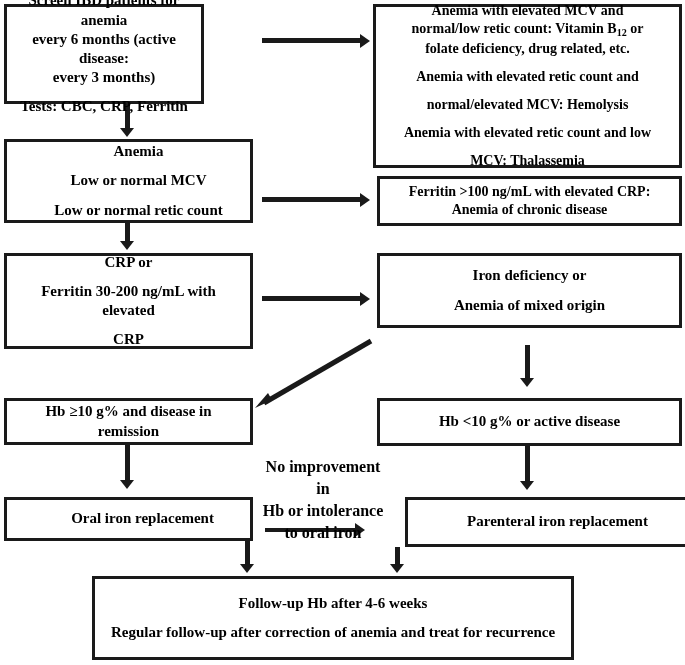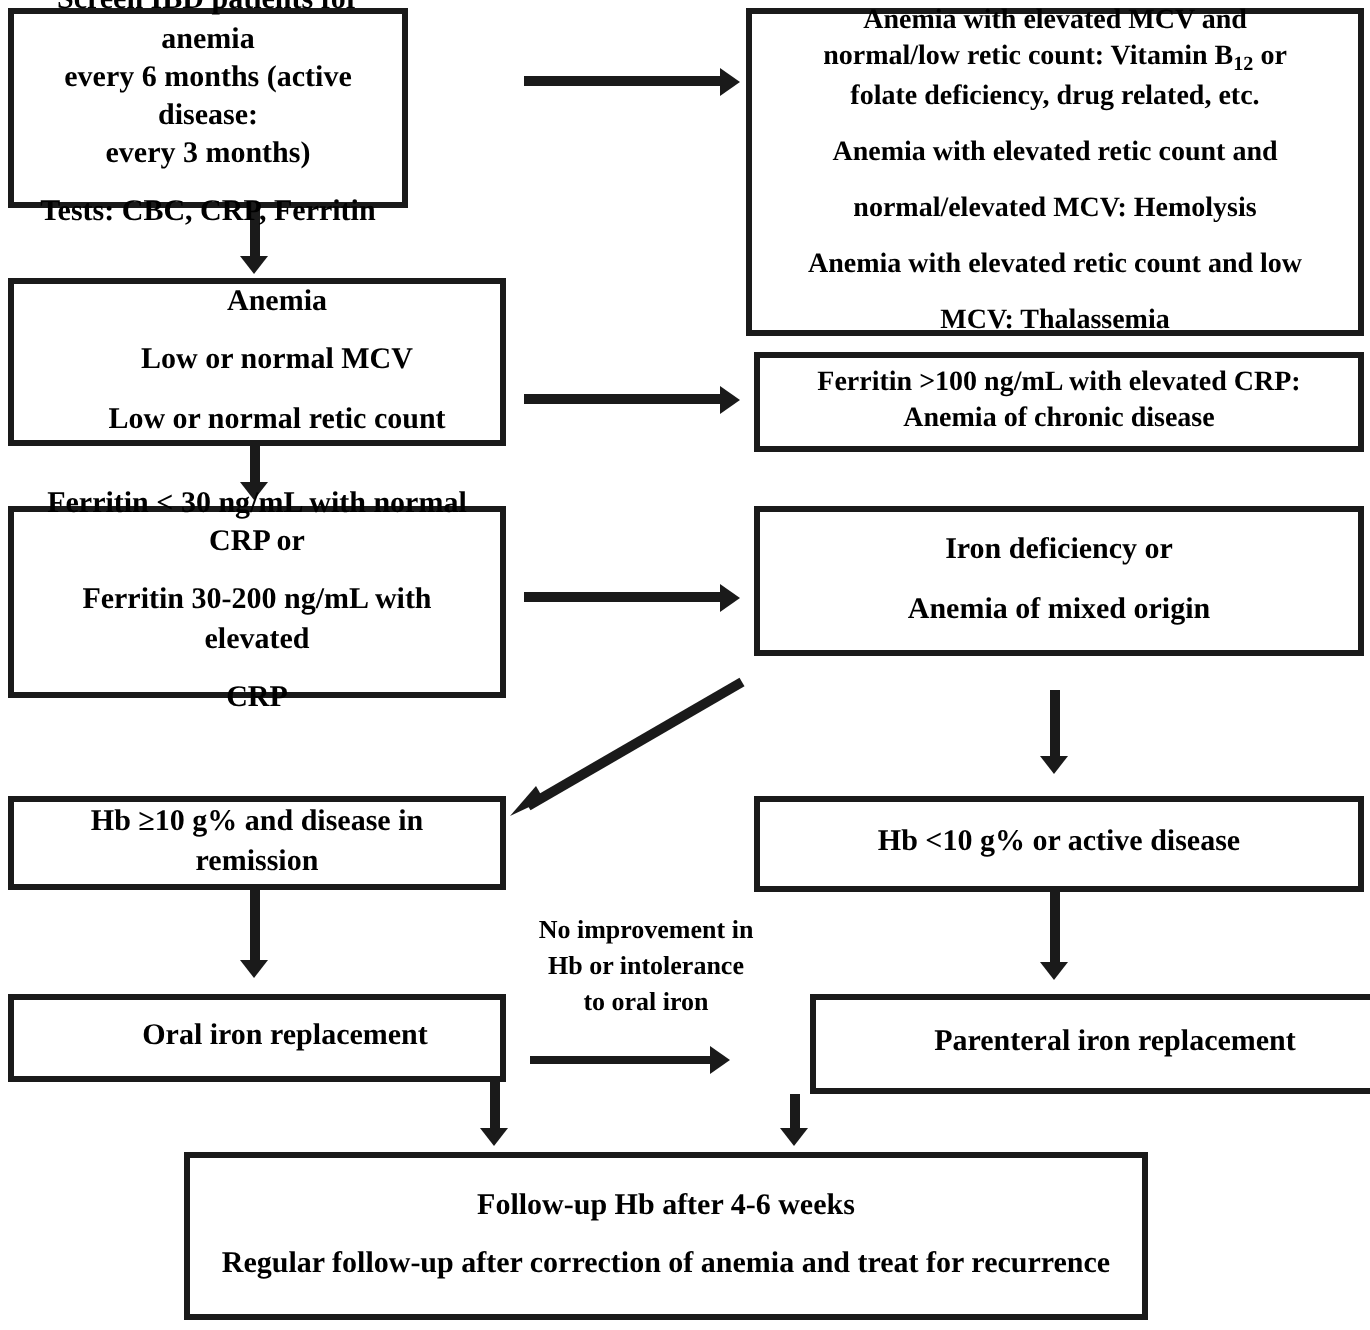--- a/index.html
+++ b/index.html
@@ -68,21 +68,21 @@
     height: 0;
     border-top: 7px solid transparent;
     border-bottom: 7px solid transparent;
     border-left: 10px solid #1a1a1a;
   }
   .edge-label {
     position: absolute;
     text-align: center;
     font-weight: bold;
     color: #000000;
-    font-size: 13px;
+    font-size: 16px;
     line-height: 1.38;
     font-family: "Liberation Serif", "DejaVu Serif", serif;
   }
   .diag-svg {
     position: absolute;
     left: 0;
     top: 0;
     width: 685px;
     height: 665px;
     pointer-events: none;
@@ -159,21 +159,20 @@
     <p>Low or normal MCV</p>
     <p class="tight">Low or normal retic count</p>
   </div>
 
   <div class="box fs14" style="left:377px; top:176px; width:305px; height:50px;">
     <p class="tight">Ferritin &gt;100 ng/mL with elevated CRP:</p>
     <p class="tight">Anemia of chronic disease</p>
   </div>
 
   <div class="box fs15" style="left:4px; top:253px; width:249px; height:96px;">
-    <p class="tight">Ferritin &lt; 30 ng/mL with normal</p>
     <p class="tight">CRP   or</p>
     <p>Ferritin 30-200 ng/mL with elevated</p>
     <p class="tight">CRP</p>
   </div>
 
   <div class="box fs15" style="left:377px; top:253px; width:305px; height:75px;">
     <p>Iron deficiency or</p>
     <p>Anemia of mixed origin</p>
   </div>
 

